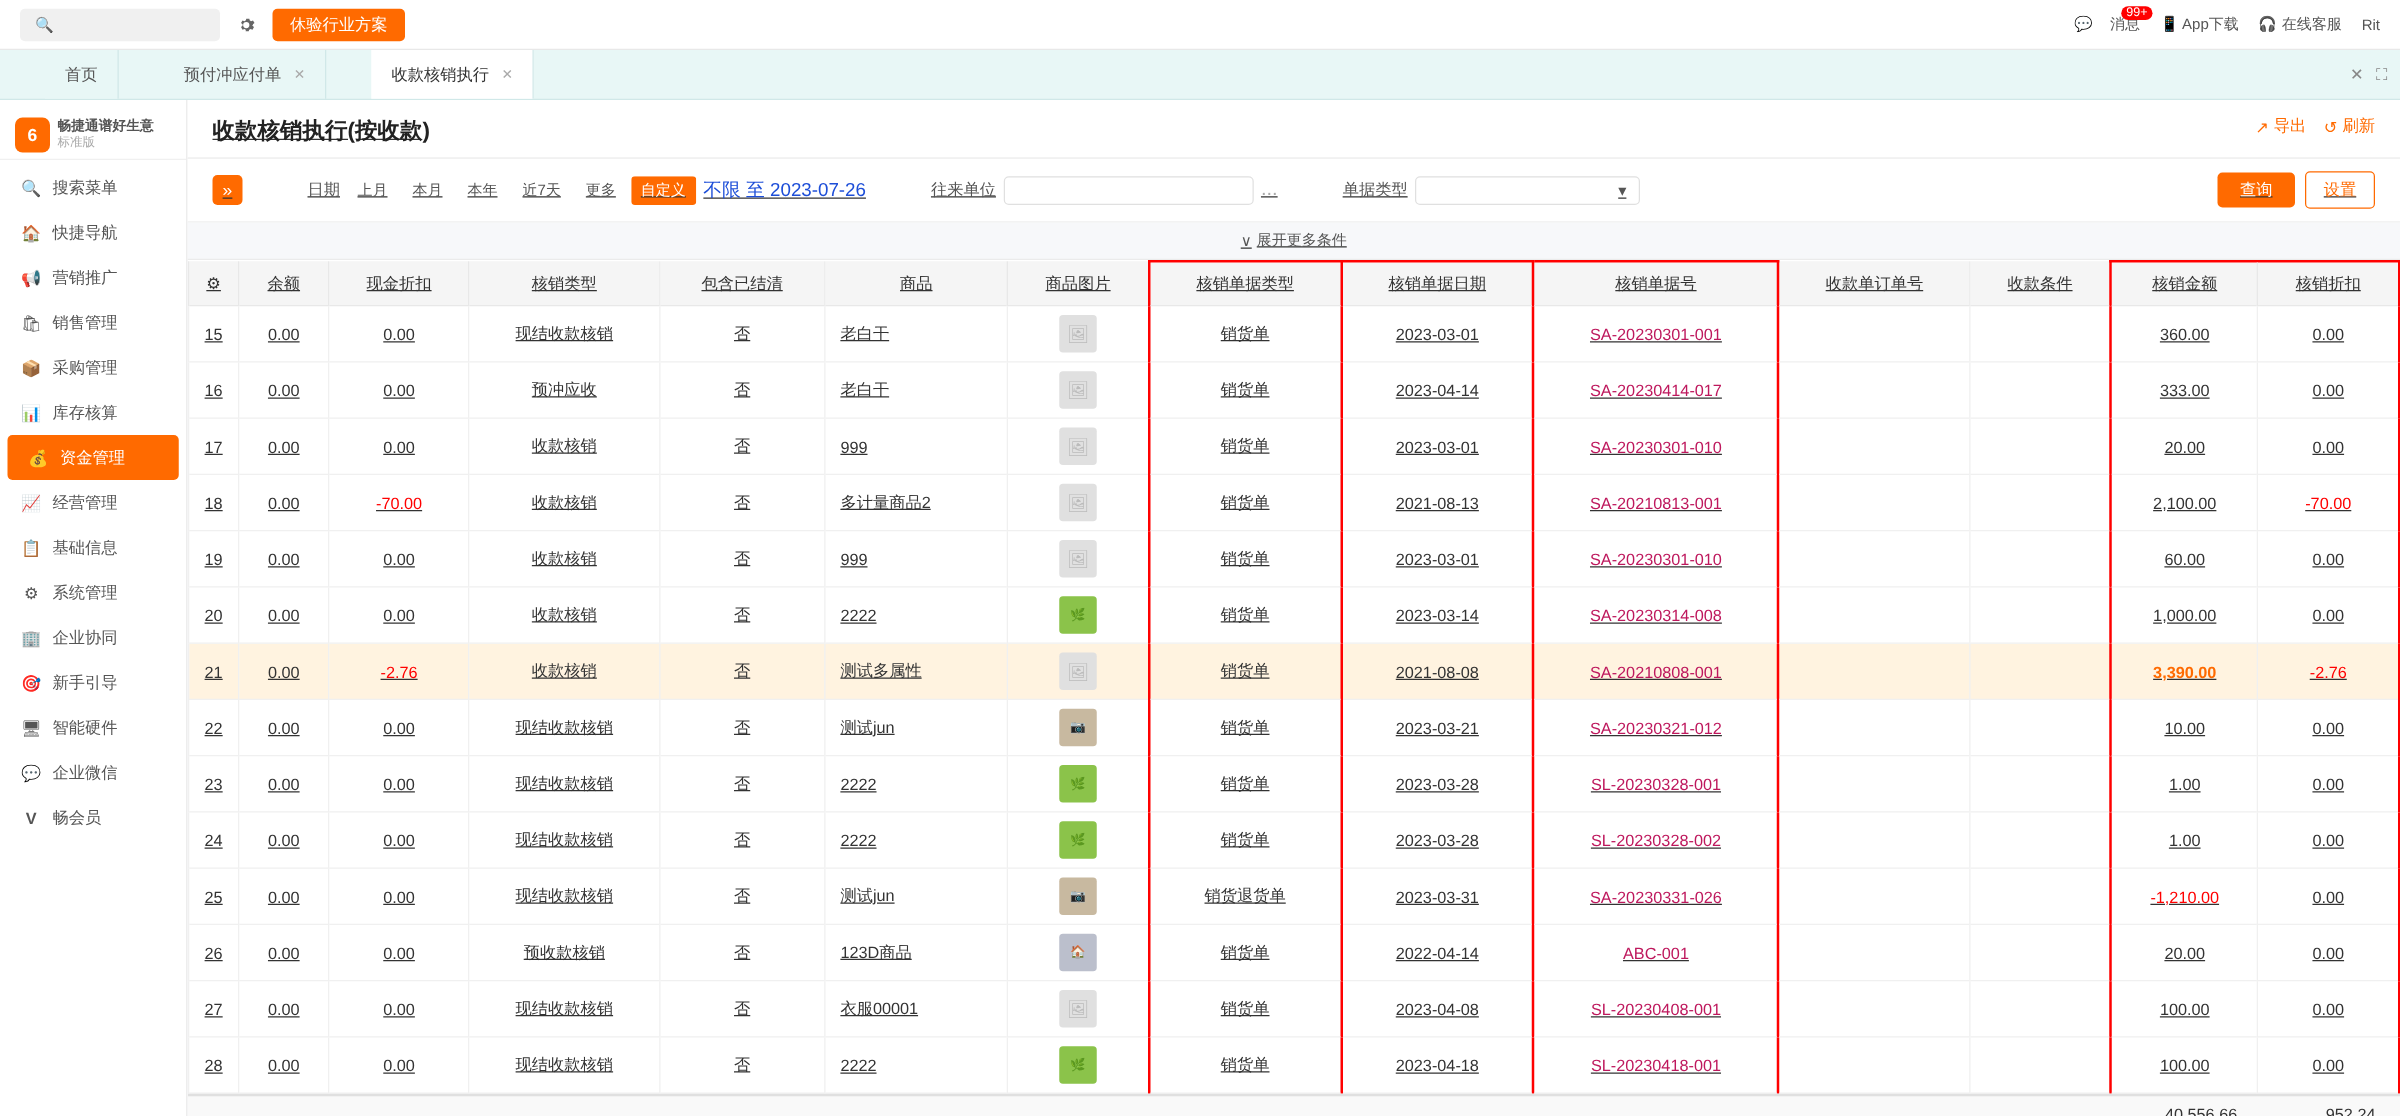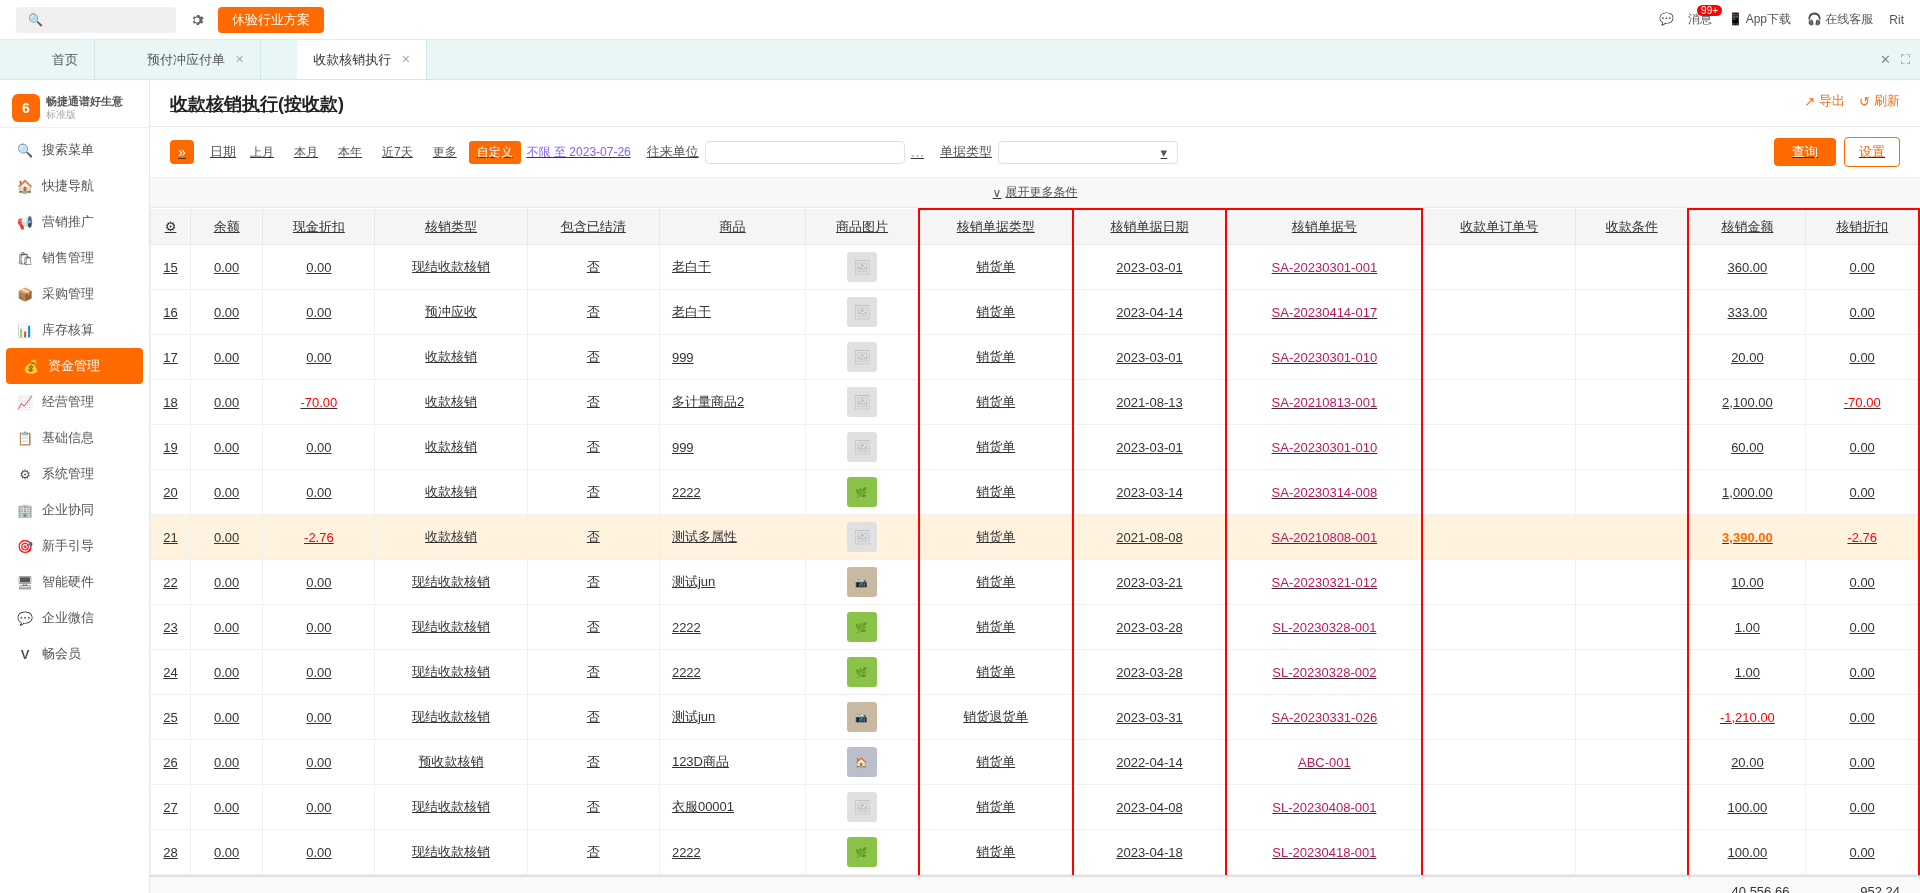--- a/index.html
+++ b/index.html
@@ -136,37 +136,38 @@
       color: #fff;
       cursor: pointer;
       font-size: 14px;
     }
     .filter-group {
       display: flex;
       align-items: center;
       gap: 6px;
       font-size: 13px;
       color: #555;
+      margin-left: 36px;
     }
     .filter-label { color: #555; white-space: nowrap; }
     .filter-date-options { display: flex; gap: 4px; }
     .filter-date-btn {
       padding: 2px 7px;
       border-radius: 3px;
       cursor: pointer;
       font-size: 12px;
       color: #555;
       border: 1px solid transparent;
     }
     .filter-date-btn.active-custom {
       background: #ff6a00;
       color: #fff;
       border-radius: 3px;
     }
-    .filter-date-range { font-size: 12px; color: #8b5cf6; }
+    .filter-date-range { font-size: 15px; color: #1d4ed8; }
     .filter-unit-input {
       border: 1px solid #e0e0e0;
       border-radius: 4px;
       padding: 3px 10px;
       width: 200px;
       font-size: 13px;
       color: #999;
     }
     .filter-dots { color: #aaa; font-size: 16px; }
     .filter-type-select {

